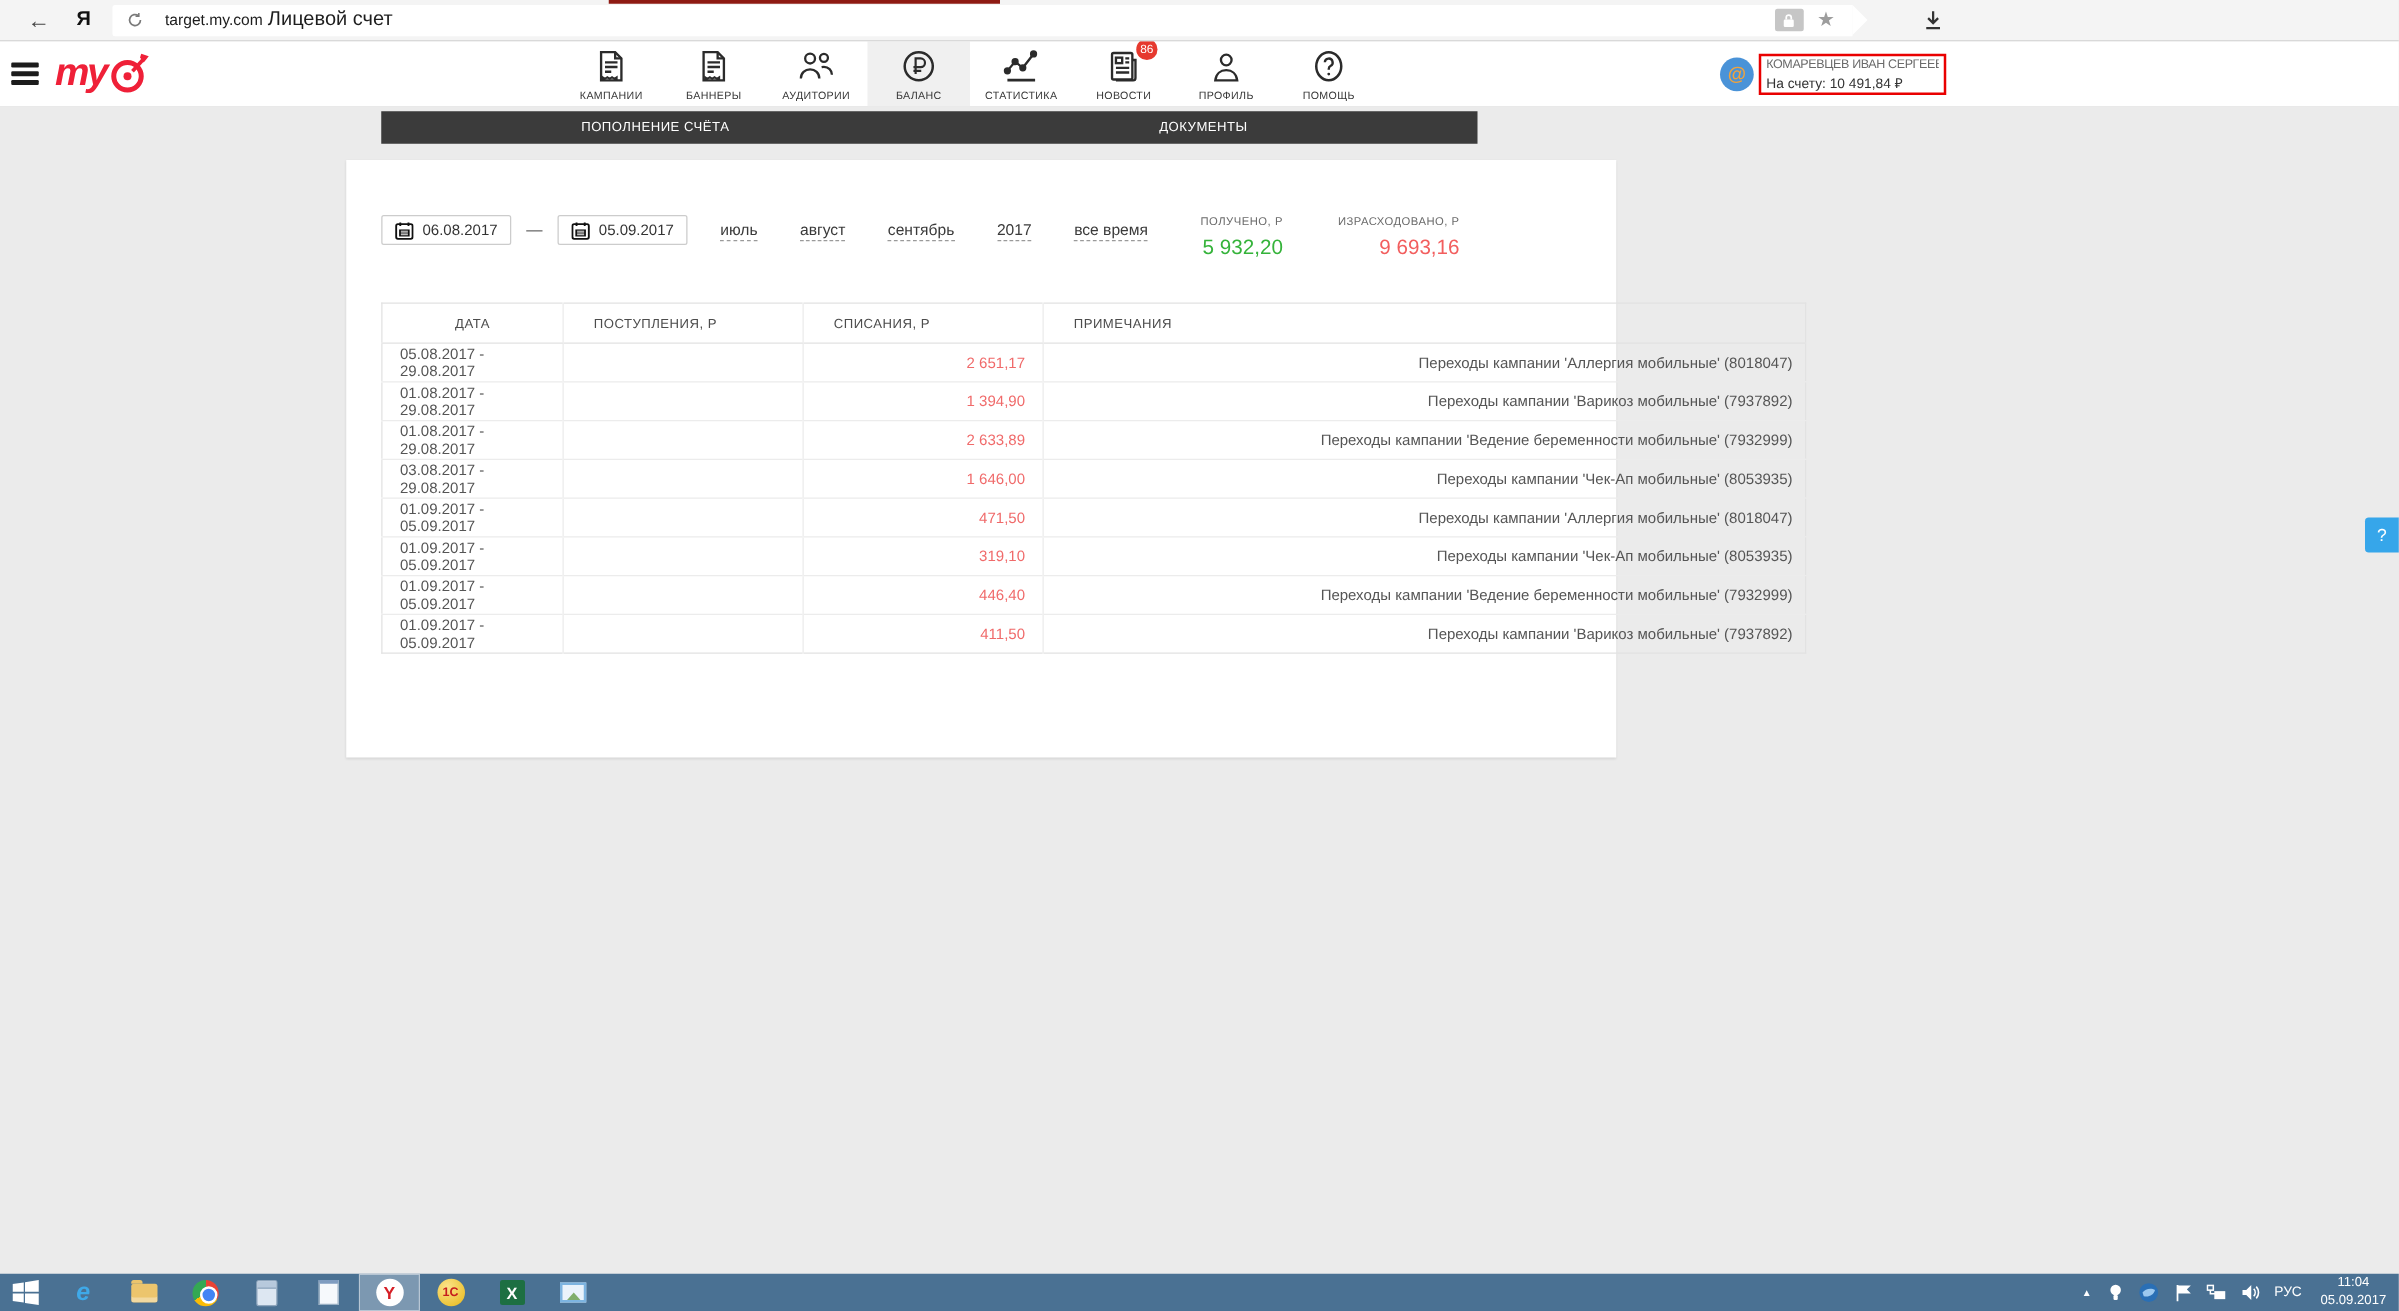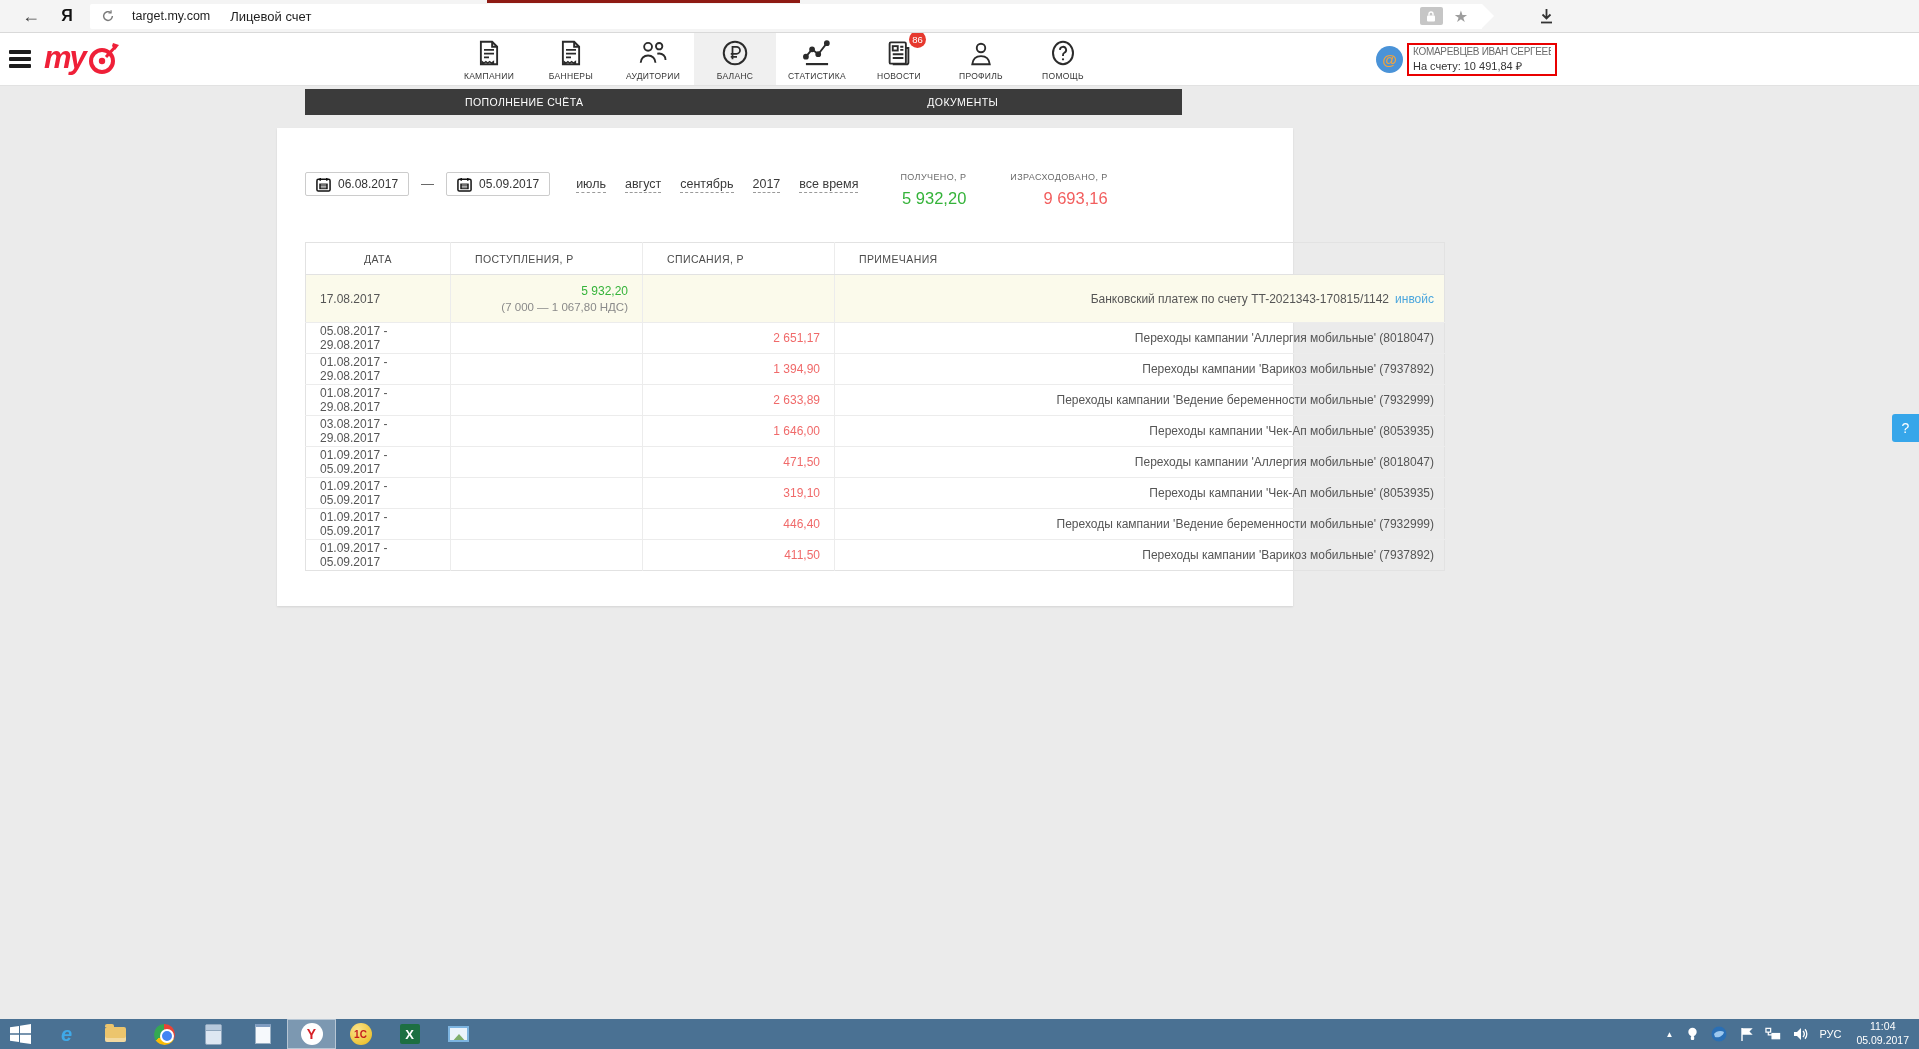--- a/index.html
+++ b/index.html
@@ -15,21 +15,21 @@
     background:#f4f4f4; border-bottom:1px solid #d9d9d9; display:flex; align-items:center; z-index:5; }
   .top-strip { position:absolute; top:0; left:487px; width:313px; height:3px; background:#8e1a13; z-index:6; }
   .back-arrow { margin-left:16px; width:30px; font-size:18px; color:#444; text-align:center; }
   .ya-logo { margin-left:6px; width:30px; text-align:center; font-weight:bold; font-size:16px; color:#111; }
   .addr { position:relative; margin-left:8px; width:1392px; height:25px; background:#fff;
     display:flex; align-items:center; border-radius:2px 0 0 2px; }
   .addr::after { content:""; position:absolute; right:-12px; top:0;
     border-top:12.5px solid transparent; border-bottom:12.5px solid transparent; border-left:12px solid #fff; }
   .refresh-ic { margin-left:11px; width:14px; height:14px; }
   .addr-domain { margin-left:17px; font-size:12.5px; color:#1e1e1e; }
-  .addr-title  { margin-left:20px; font-size:13px; color:#1e1e1e; }
+  .addr-title  { margin-left:4px; font-size:16px; color:#1e1e1e; }
   .addr-spacer { flex:1; }
   .lock-box { width:23px; height:18px; background:#c6c6c6; border-radius:2px;
     display:flex; align-items:center; justify-content:center; margin-right:11px; }
   .star-ic { color:#9d9d9d; font-size:16px; margin-right:14px; }
   .download-zone { margin-left:44px; width:40px; display:flex; justify-content:center; }
   
   .navbar { position:absolute; top:33px; left:0; width:100%; height:53px; background:#fff;
     border-bottom:1px solid #e2e2e2; z-index:4; }
   .hamburger { position:absolute; left:9px; top:17px; width:22px; cursor:pointer; }
   .hamburger i { display:block; height:3.5px; background:#1c1c1c; margin-bottom:3.5px; border-radius:1px; }
@@ -56,21 +56,21 @@
     display:flex; align-items:center; justify-content:center; cursor:pointer; }
   .tab.active { background:#fff; color:#333; }
   
   .card { position:absolute; top:128px; left:277px; width:1016px; height:478px; background:#fff;
     box-shadow:0 1px 2px rgba(0,0,0,.10); }
   .filters { position:absolute; top:44px; left:28px; width:960px; display:flex; align-items:flex-start; }
   .date-input { display:flex; align-items:center; gap:7px; border:1px solid #ccc; border-radius:2px;
     height:24px; padding:0 10px; background:#fff; cursor:pointer; }
   .date-input span { font-size:12px; color:#333; }
   .date-dash { margin:4px 12px 0; color:#555; font-size:13px; }
-  .qlinks { display:flex; gap:19px; margin-left:26px; margin-top:5px; }
+  .qlinks { display:flex; gap:34px; margin-left:26px; margin-top:5px; }
   .qlink { font-size:12.5px; color:#3a3a3a; border-bottom:1px dashed #9a9a9a; padding-bottom:1px;
     text-decoration:none; cursor:pointer; }
   .summary { text-align:right; margin-top:0; }
   .summary .s-label { font-size:9px; color:#6a6a6a; letter-spacing:.4px; }
   .summary .s-value { font-size:16.5px; margin-top:7px; }
   .sum-received { margin-left:42px; }
   .sum-received .s-value { color:#35b33a; }
   .sum-spent { margin-left:44px; }
   .sum-spent .s-value { color:#f25e5e; }
   
@@ -350,31 +350,20 @@
           <th>ПОСТУПЛЕНИЯ, Р</th>
 
           <th>СПИСАНИЯ, Р</th>
 
           <th>ПРИМЕЧАНИЯ</th>
 
       </tr>
     </thead>
     <tbody>
 
-        <tr class="row highlight">
-          <td class="c-date">17.08.2017</td>
-          <td class="c-income">
-            <div class="income-val">5 932,20</div>
-            <div class="income-note">(7 000 — 1 067,80 НДС)</div>
-          </td>
-          <td class="c-expense"></td>
-          <td class="c-note">
-            <span>Банковский платеж по счету TT-2021343-170815/1142</span><a class="invoice-link">инвойс</a>
-          </td>
-        </tr>
 
         <tr class="row">
           <td class="c-date">05.08.2017 - 29.08.2017</td>
           <td class="c-income">
             
             
           </td>
           <td class="c-expense">2 651,17</td>
           <td class="c-note">
             <span>Переходы кампании 'Аллергия мобильные' (8018047)</span>

